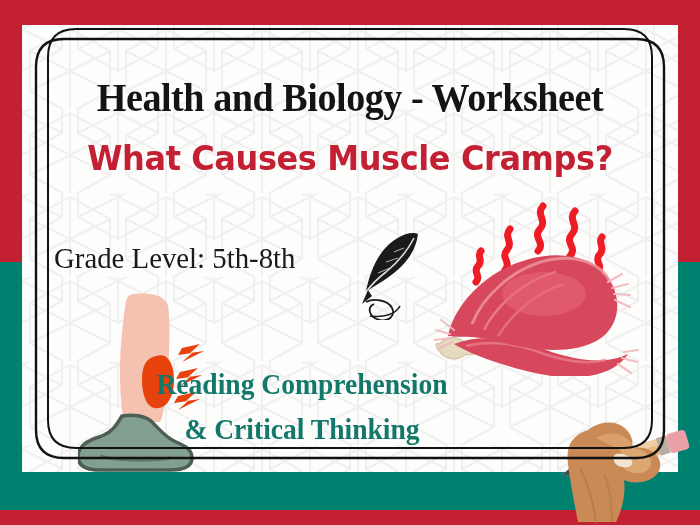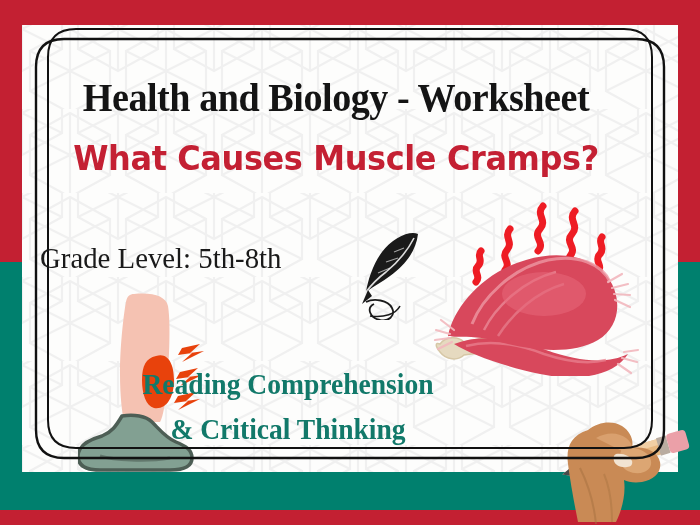--- a/index.html
+++ b/index.html
@@ -54,21 +54,21 @@
   .frame-svg {
     position: absolute;
     left: 22px; top: 25px;
     width: 656px; height: 447px;
     pointer-events: none;
   }
 
   
   .txt-layer {
     position: absolute;
-    left: 8px; top: 25px;
+    left: 22px; top: 25px;
     width: 656px; height: 351px;
   }
 
   .title-main {
     position: absolute;
     left: 0; top: 48px;
     width: 656px;
     text-align: center;
     font-family: "Liberation Serif", serif;
     font-weight: bold;

